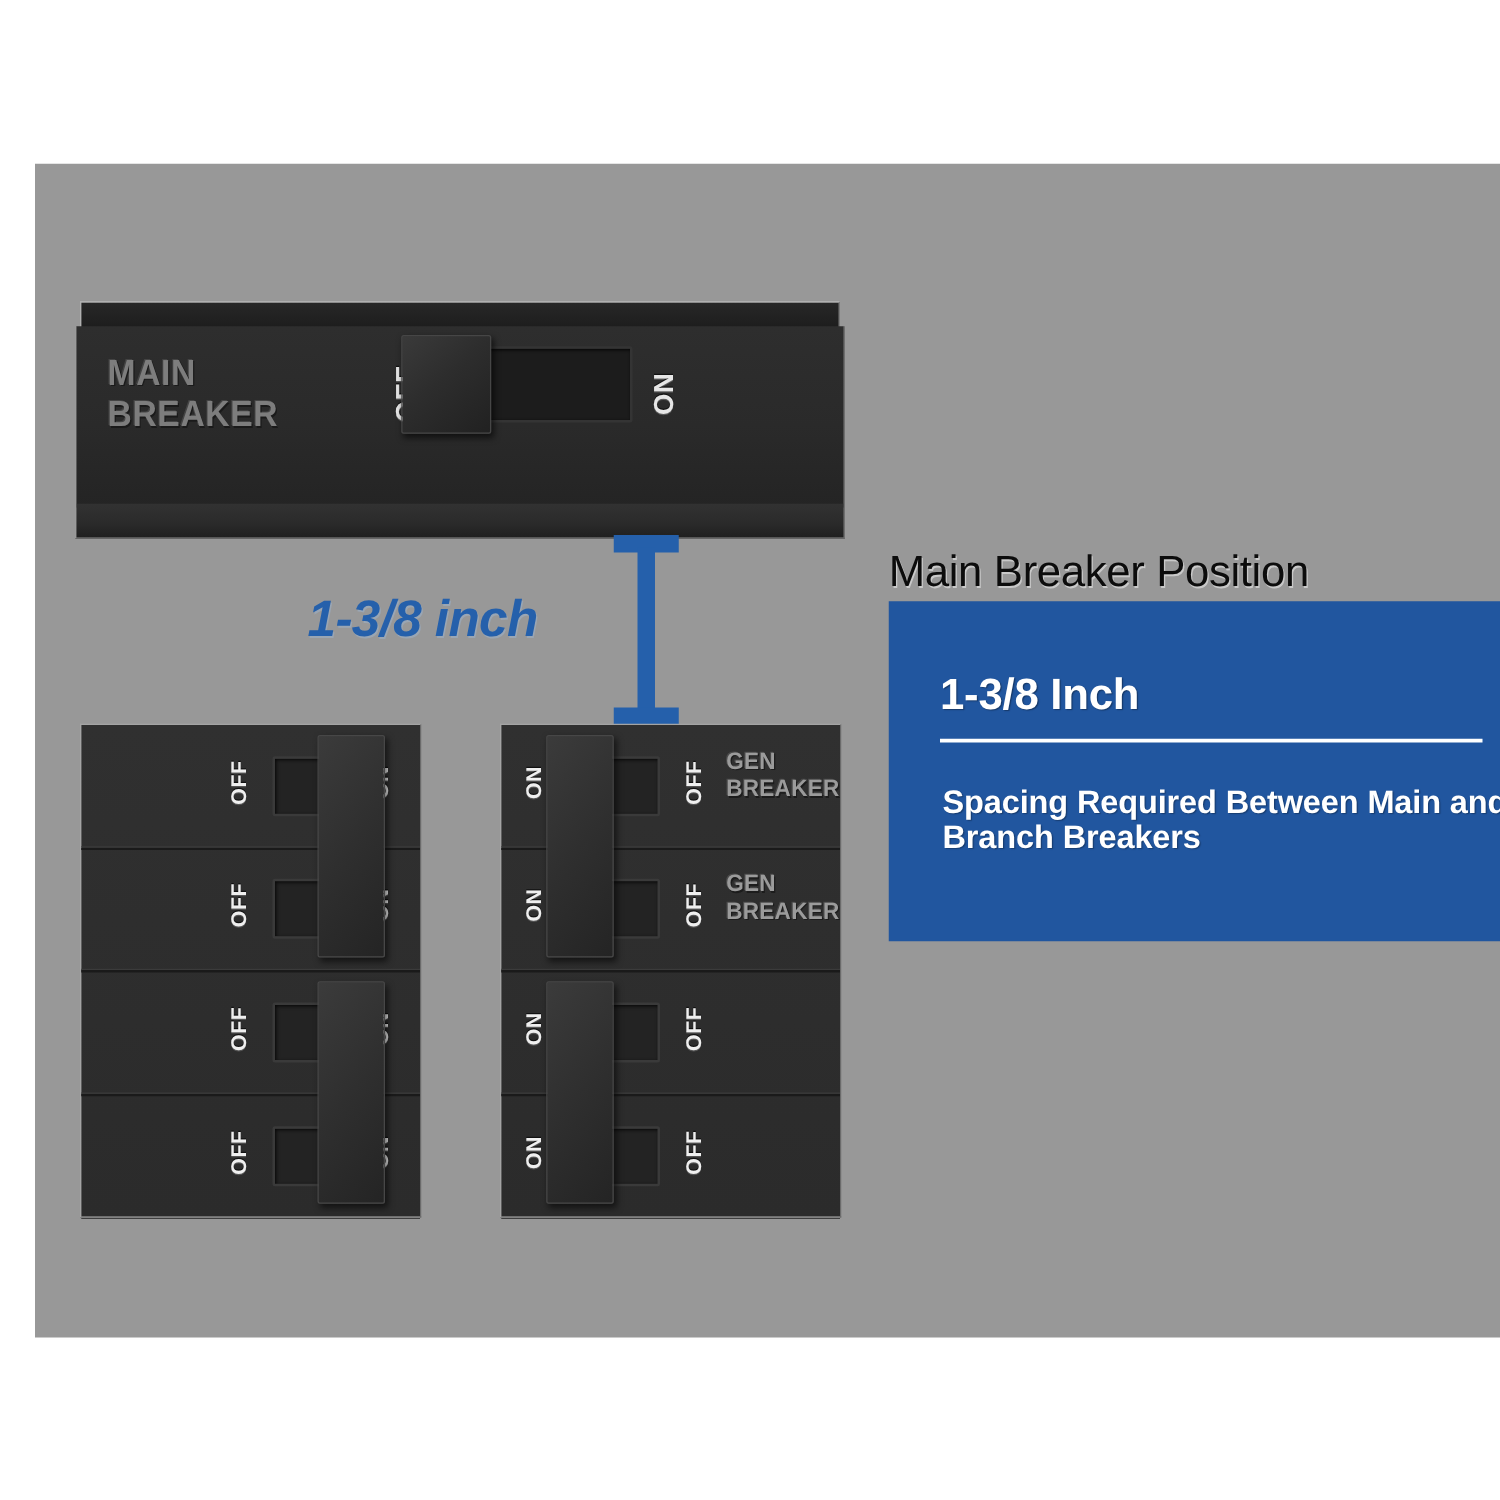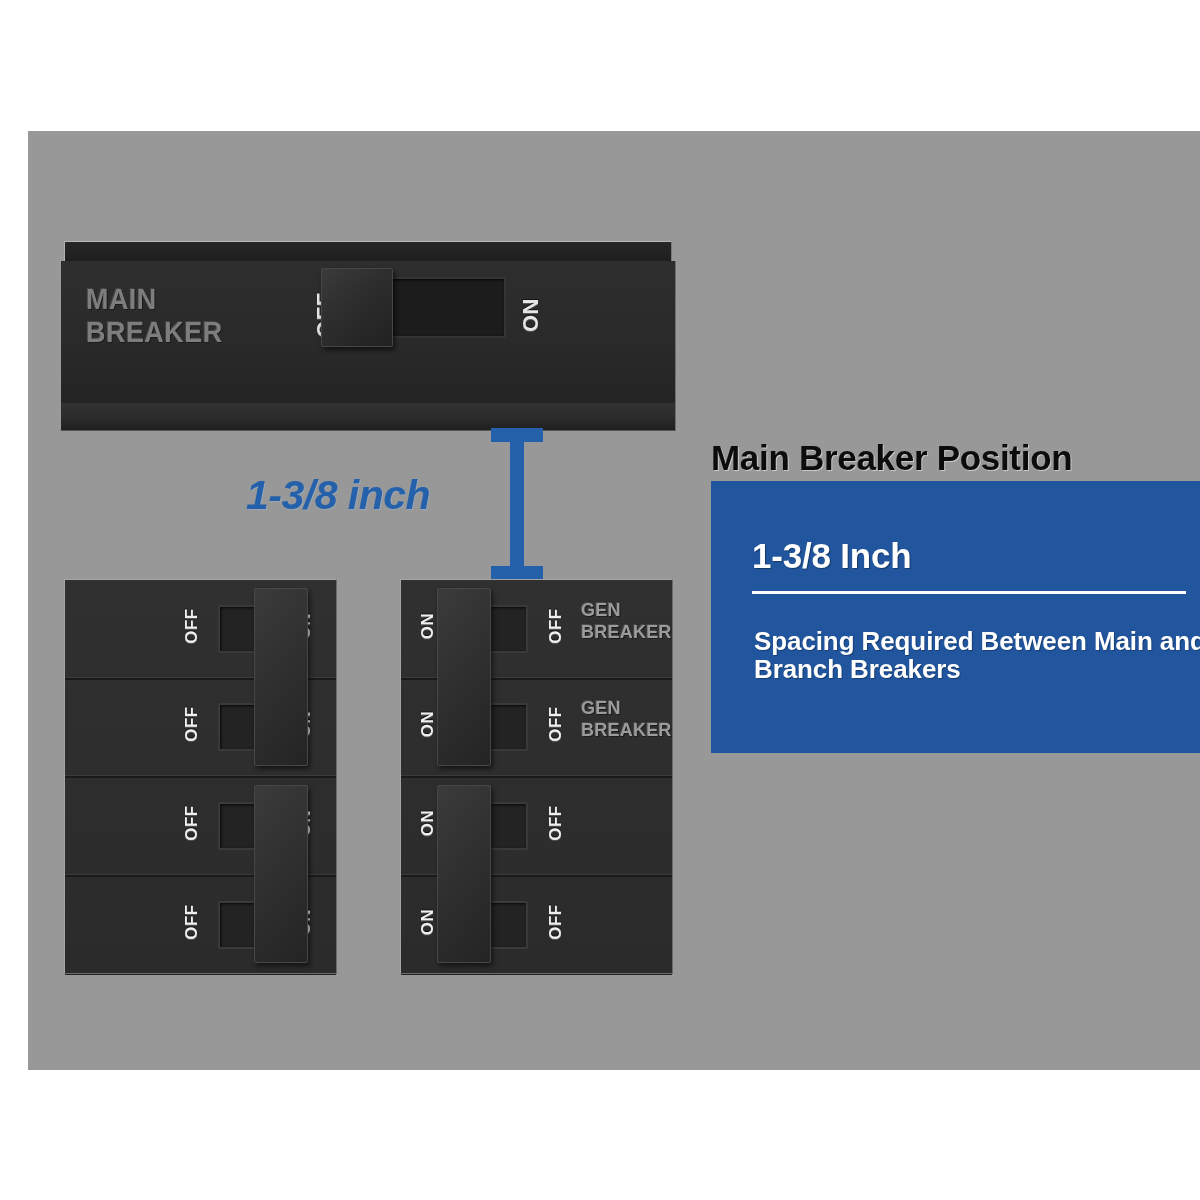--- a/index.html
+++ b/index.html
@@ -242,21 +242,21 @@
     left: 683px;
     top: 309px;
     width: 517px;
   }
   #info-title {
     position: absolute;
     left: 0;
     top: -2px;
     color: #0c0c0c;
     font-size: 35px;
-    font-weight: 700;
+    font-weight: 400;
     letter-spacing: -0.3px;
     white-space: nowrap;
     text-shadow: 1px 1px 0 #c9c9c9;
   }
   #info-box {
     position: absolute;
     left: 0;
     top: 41px;
     width: 517px;
     height: 272px;

